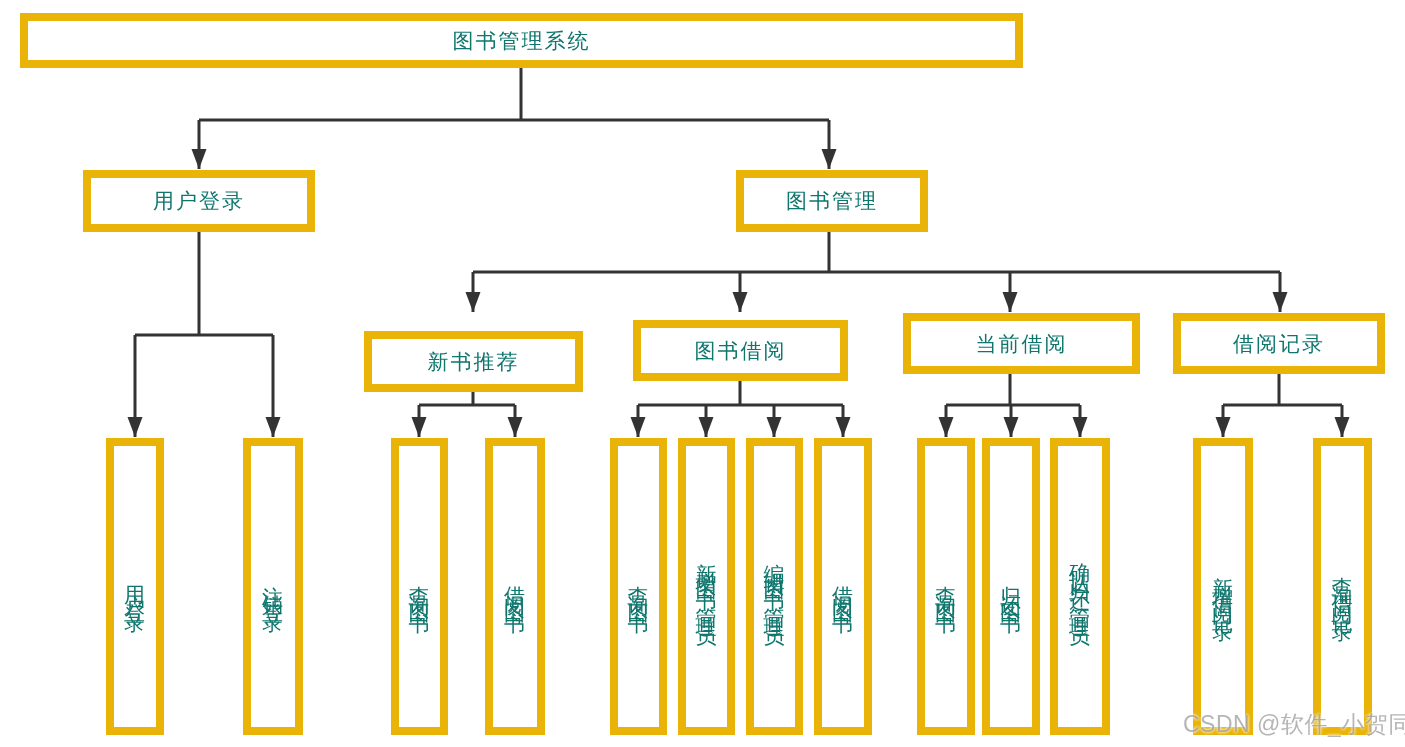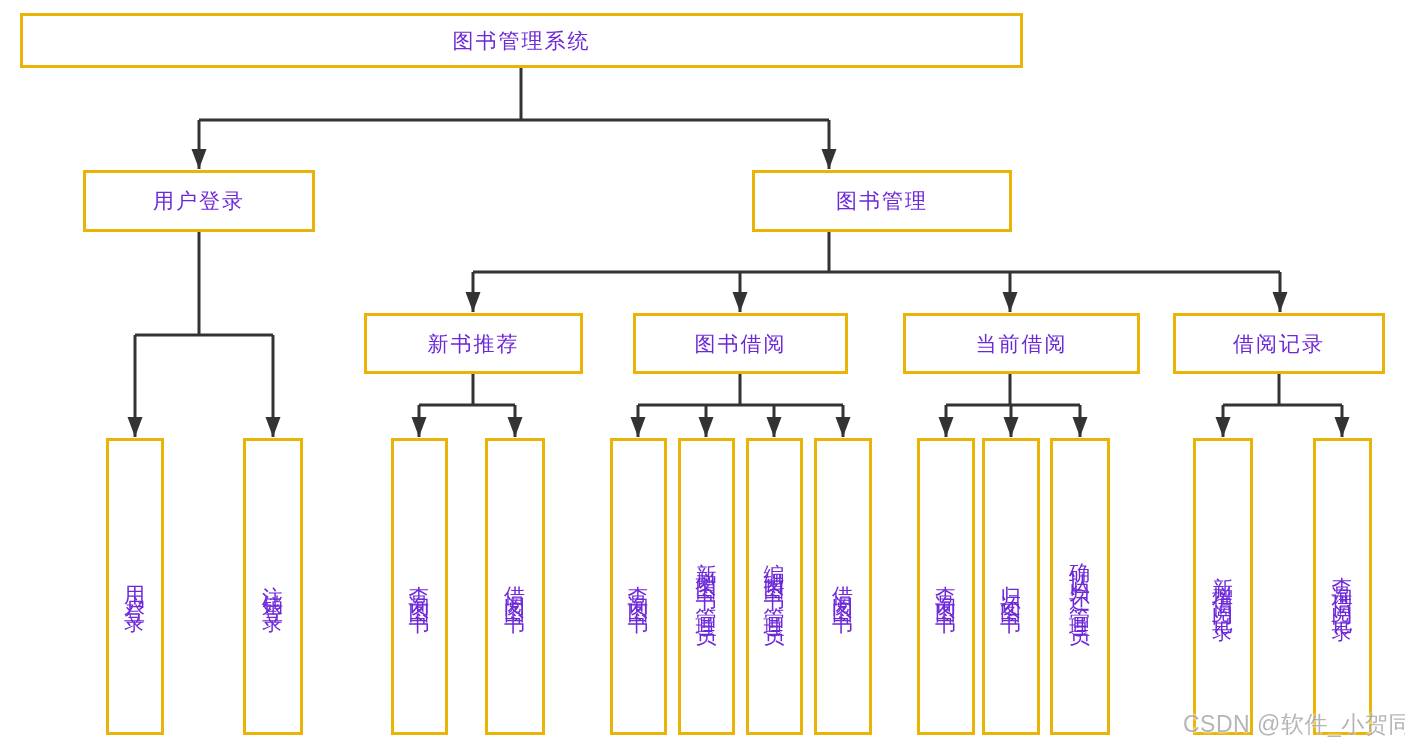--- a/index.html
+++ b/index.html
@@ -4,22 +4,22 @@
 <style>
   html,body{margin:0;padding:0;background:#ffffff;}
   .stage{
     position:relative;width:1405px;height:747px;background:#ffffff;
     font-family:"Liberation Sans",sans-serif;overflow:hidden;
   }
   .wires{position:absolute;left:0;top:0;width:1405px;height:747px;}
   .ln{stroke:#333333;stroke-width:3;fill:none;}
   .box{
     position:absolute;box-sizing:border-box;background:#ffffff;
-    border:3px solid #eab308;display:flex;align-items:center;justify-content:center;
-    color:#6d28d9;
+    border:8px solid #eab308;display:flex;align-items:center;justify-content:center;
+    color:#0f766e;
   }
   .hbox{font-size:21px;letter-spacing:2px;white-space:nowrap;}
   .v{
     writing-mode:vertical-rl;text-orientation:mixed;
     font-size:21px;letter-spacing:9px;line-height:1.1;
   }
   .watermark{
     position:absolute;left:1183px;top:709px;z-index:5;
     font-size:23px;color:#a9a9a9;opacity:.85;letter-spacing:.5px;white-space:nowrap;
     text-shadow:0 0 3px #ffffff,0 0 3px #ffffff;
@@ -70,24 +70,24 @@
     <path class="ln" marker-end="url(#arw)" d="M946 405 V437"></path>
     <path class="ln" marker-end="url(#arw)" d="M1011 405 V437"></path>
     <path class="ln" marker-end="url(#arw)" d="M1080 405 V437"></path>
     <path class="ln" marker-end="url(#arw)" d="M1223 405 V437"></path>
     <path class="ln" marker-end="url(#arw)" d="M1342 405 V437"></path>
   </svg>
 
   <div class="box hbox" style="left:20px;top:13px;width:1003px;height:55px">图书管理系统</div>
 
   <div class="box hbox" style="left:83px;top:170px;width:232px;height:62px">用户登录</div>
-  <div class="box hbox" style="left:752px;top:170px;width:260px;height:62px">图书管理</div>
+  <div class="box hbox" style="left:736px;top:170px;width:192px;height:62px">图书管理</div>
 
-  <div class="box hbox" style="left:364px;top:313px;width:219px;height:61px">新书推荐</div>
-  <div class="box hbox" style="left:633px;top:313px;width:215px;height:61px">图书借阅</div>
+  <div class="box hbox" style="left:364px;top:331px;width:219px;height:61px">新书推荐</div>
+  <div class="box hbox" style="left:633px;top:320px;width:215px;height:61px">图书借阅</div>
   <div class="box hbox" style="left:903px;top:313px;width:237px;height:61px">当前借阅</div>
   <div class="box hbox" style="left:1173px;top:313px;width:212px;height:61px">借阅记录</div>
 
   <div class="box" style="left:106px;top:438px;width:58px;height:297px">
     <span class="v">用户登录</span>
   </div>
   <div class="box" style="left:243px;top:438px;width:60px;height:297px">
     <span class="v">注销登录</span>
   </div>
 

